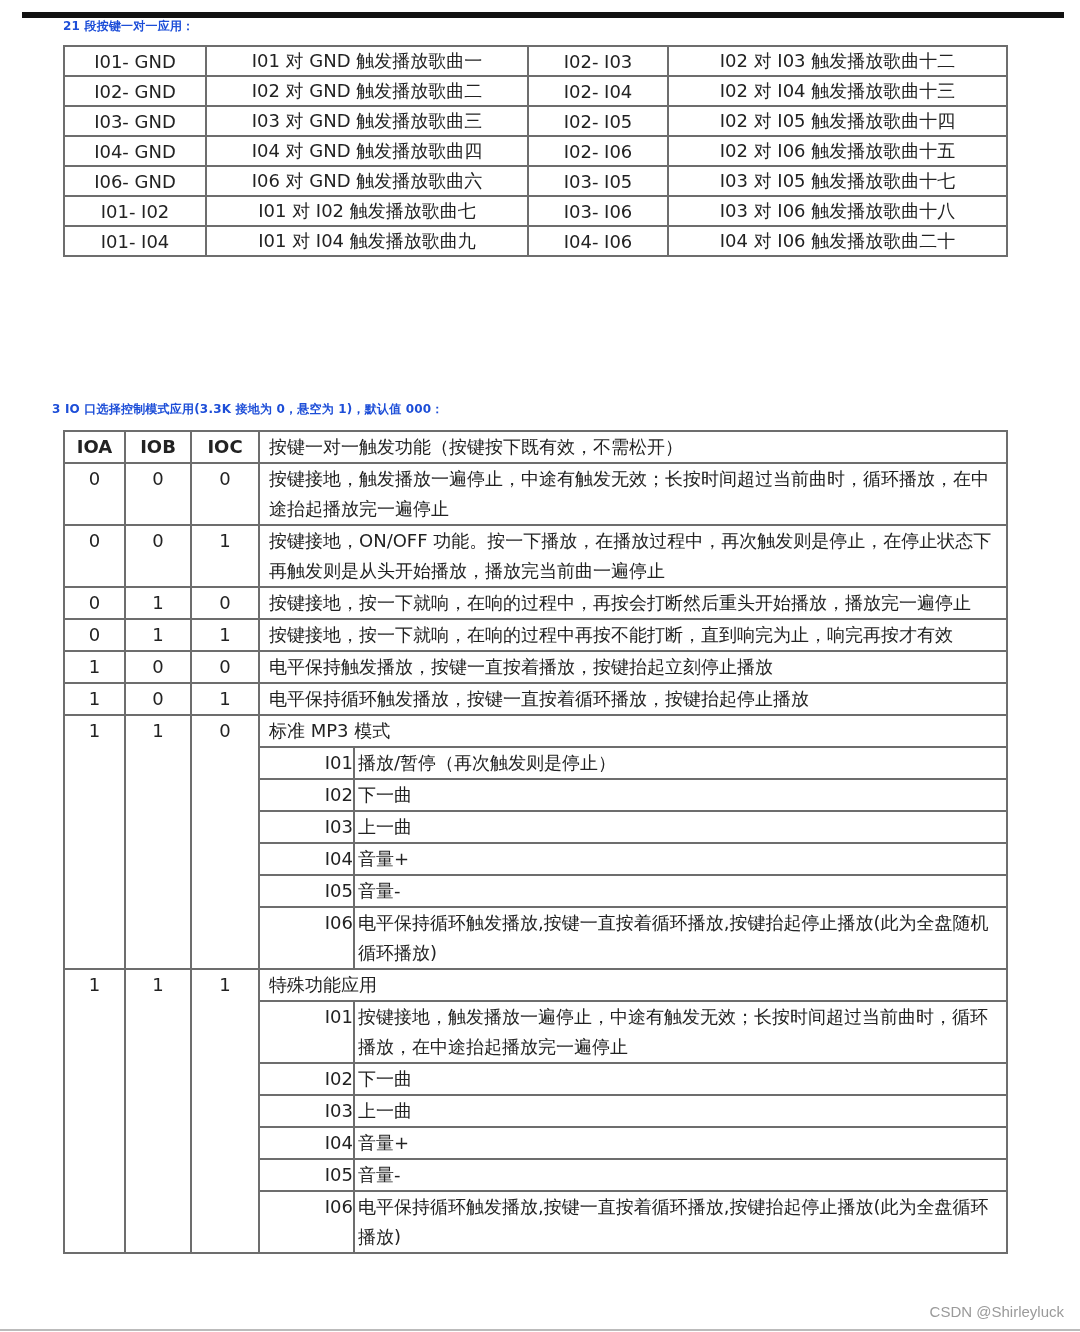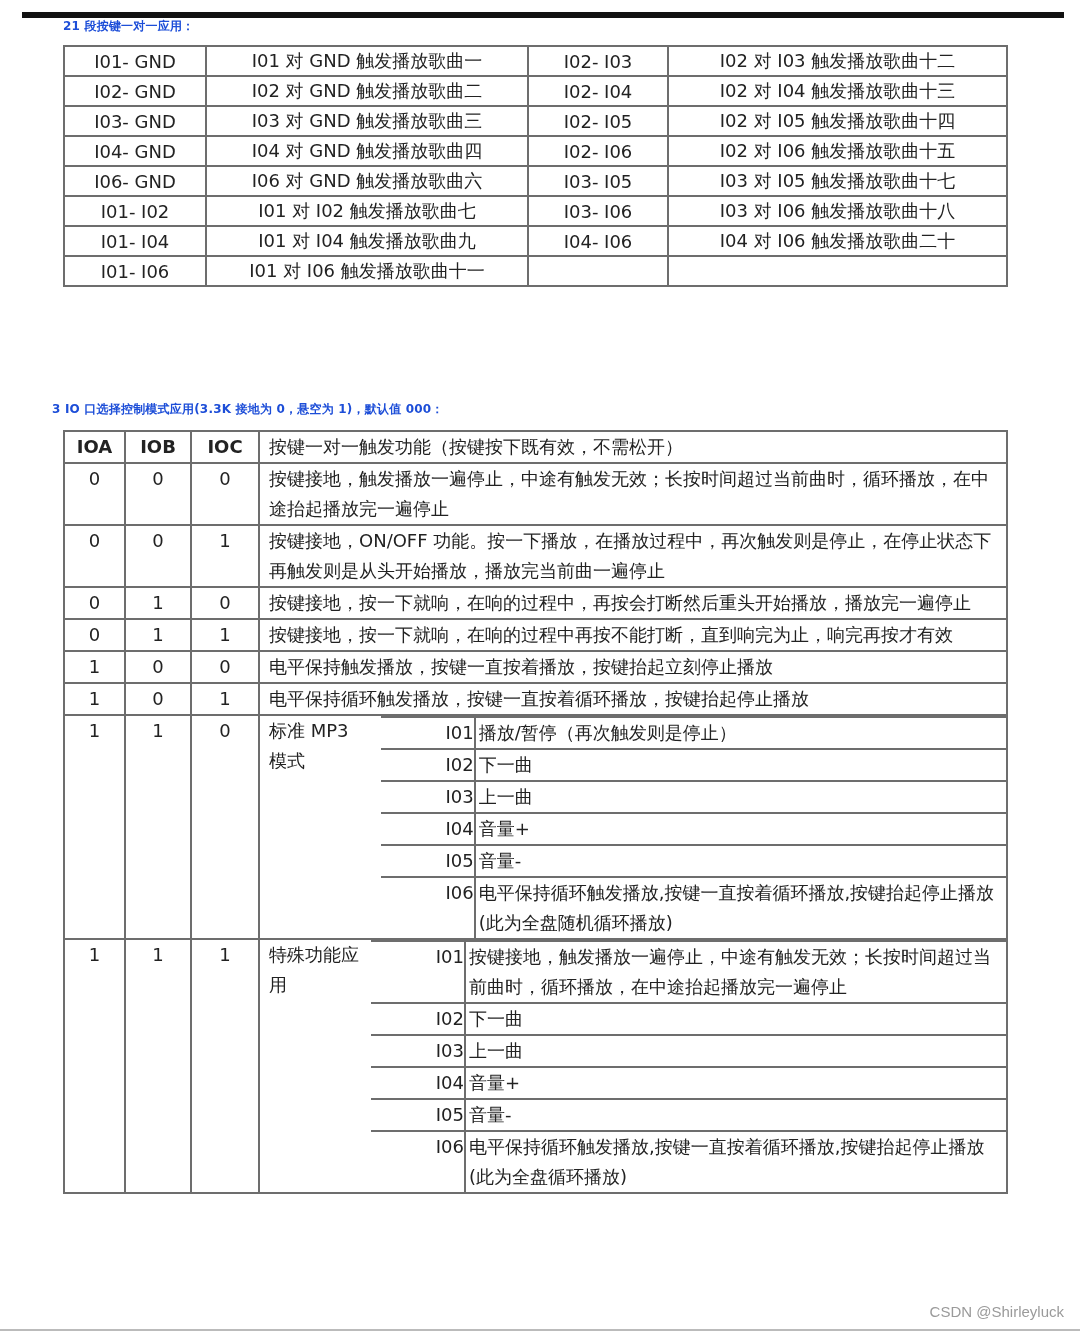--- a/index.html
+++ b/index.html
@@ -13,21 +13,21 @@
   #t1 td{height:28px;text-align:center;white-space:nowrap;}
   #t2{left:63px;top:430px;width:943px;}
   #t2 td{vertical-align:top;line-height:30px;}
   #t2 td.num{text-align:center;}
   #t2 td.hdr{text-align:center;font-weight:bold;}
   #t2 td.txt{padding:0 10px 0 9px;}
   .sub{width:100%;border-collapse:collapse;position:static;table-layout:fixed;}
   .sub td{border:none;border-top:2px solid #6d6d6d;line-height:30px;}
   .sub td.sk{width:93px;text-align:right;border-right:2px solid #6d6d6d;}
   .sub td.sv{padding:0 10px 0 3px;}
-  .cellwrap{display:flex;flex-direction:row;}
+  .cellwrap{display:flex;flex-direction:column;}
   .cellwrap .title{padding:0 10px 0 9px;line-height:30px;}
   .watermark{position:absolute;right:16px;top:1303px;font-size:15px;color:#9a9a9a;font-family:"Liberation Sans",sans-serif;text-align:center;}
   .bottomline{position:absolute;left:0;top:1329px;width:1080px;height:2px;background:#bbb;}
 </style>
 </head>
 <body>
 
 <div class="topbar"></div>
 
 <div class="heading" style="left:63px;top:18px;">21 段按键一对一应用：</div>
@@ -74,26 +74,20 @@
         <td>I01- I02</td>
         <td>I01 对  I02 触发播放歌曲七</td>
         <td>I03- I06</td>
         <td>I03 对  I06 触发播放歌曲十八</td>
       </tr>
       <tr>
         <td>I01- I04</td>
         <td>I01 对  I04 触发播放歌曲九</td>
         <td>I04- I06</td>
         <td>I04 对  I06 触发播放歌曲二十</td>
-      </tr>
-      <tr>
-        <td>I01- I06</td>
-        <td>I01 对  I06 触发播放歌曲十一</td>
-        <td></td>
-        <td></td>
       </tr>
     </tbody>
 </table>
 
 <div class="heading" style="left:52px;top:401px;">3  IO 口选择控制模式应用(3.3K 接地为 0，悬空为 1)，默认值 000：</div>
 
 <table id="t2">
   <colgroup>
       <col style="width:61px">
       <col style="width:66px">

